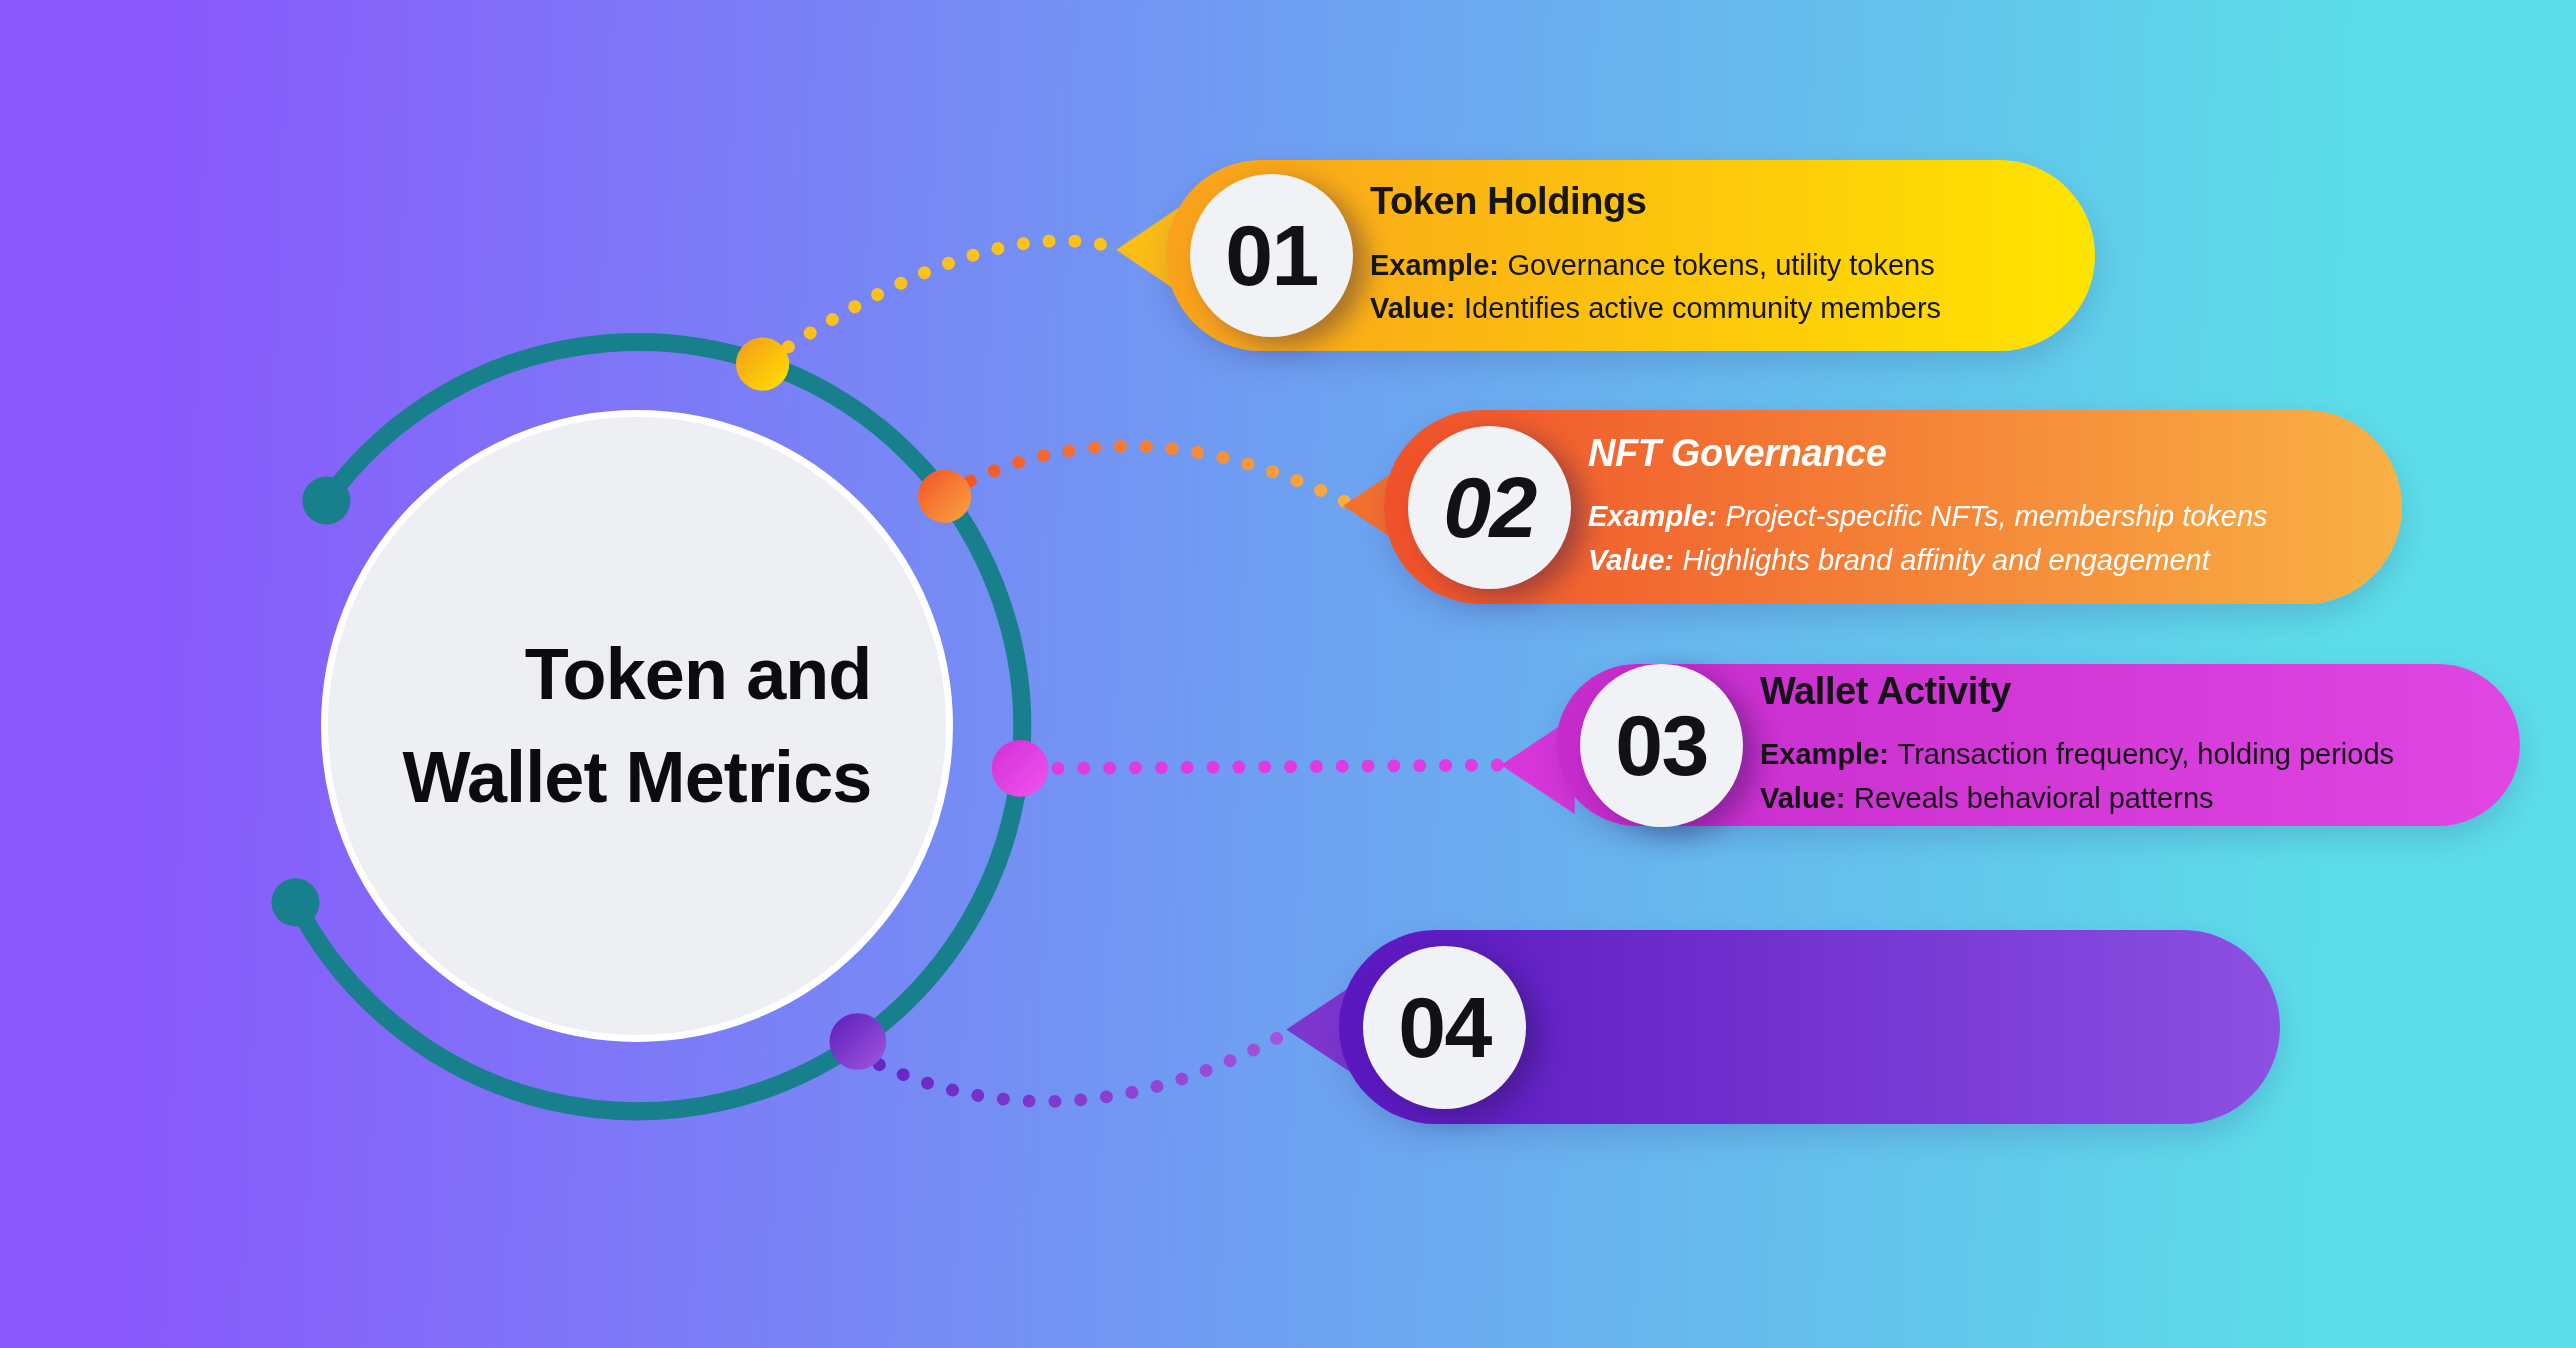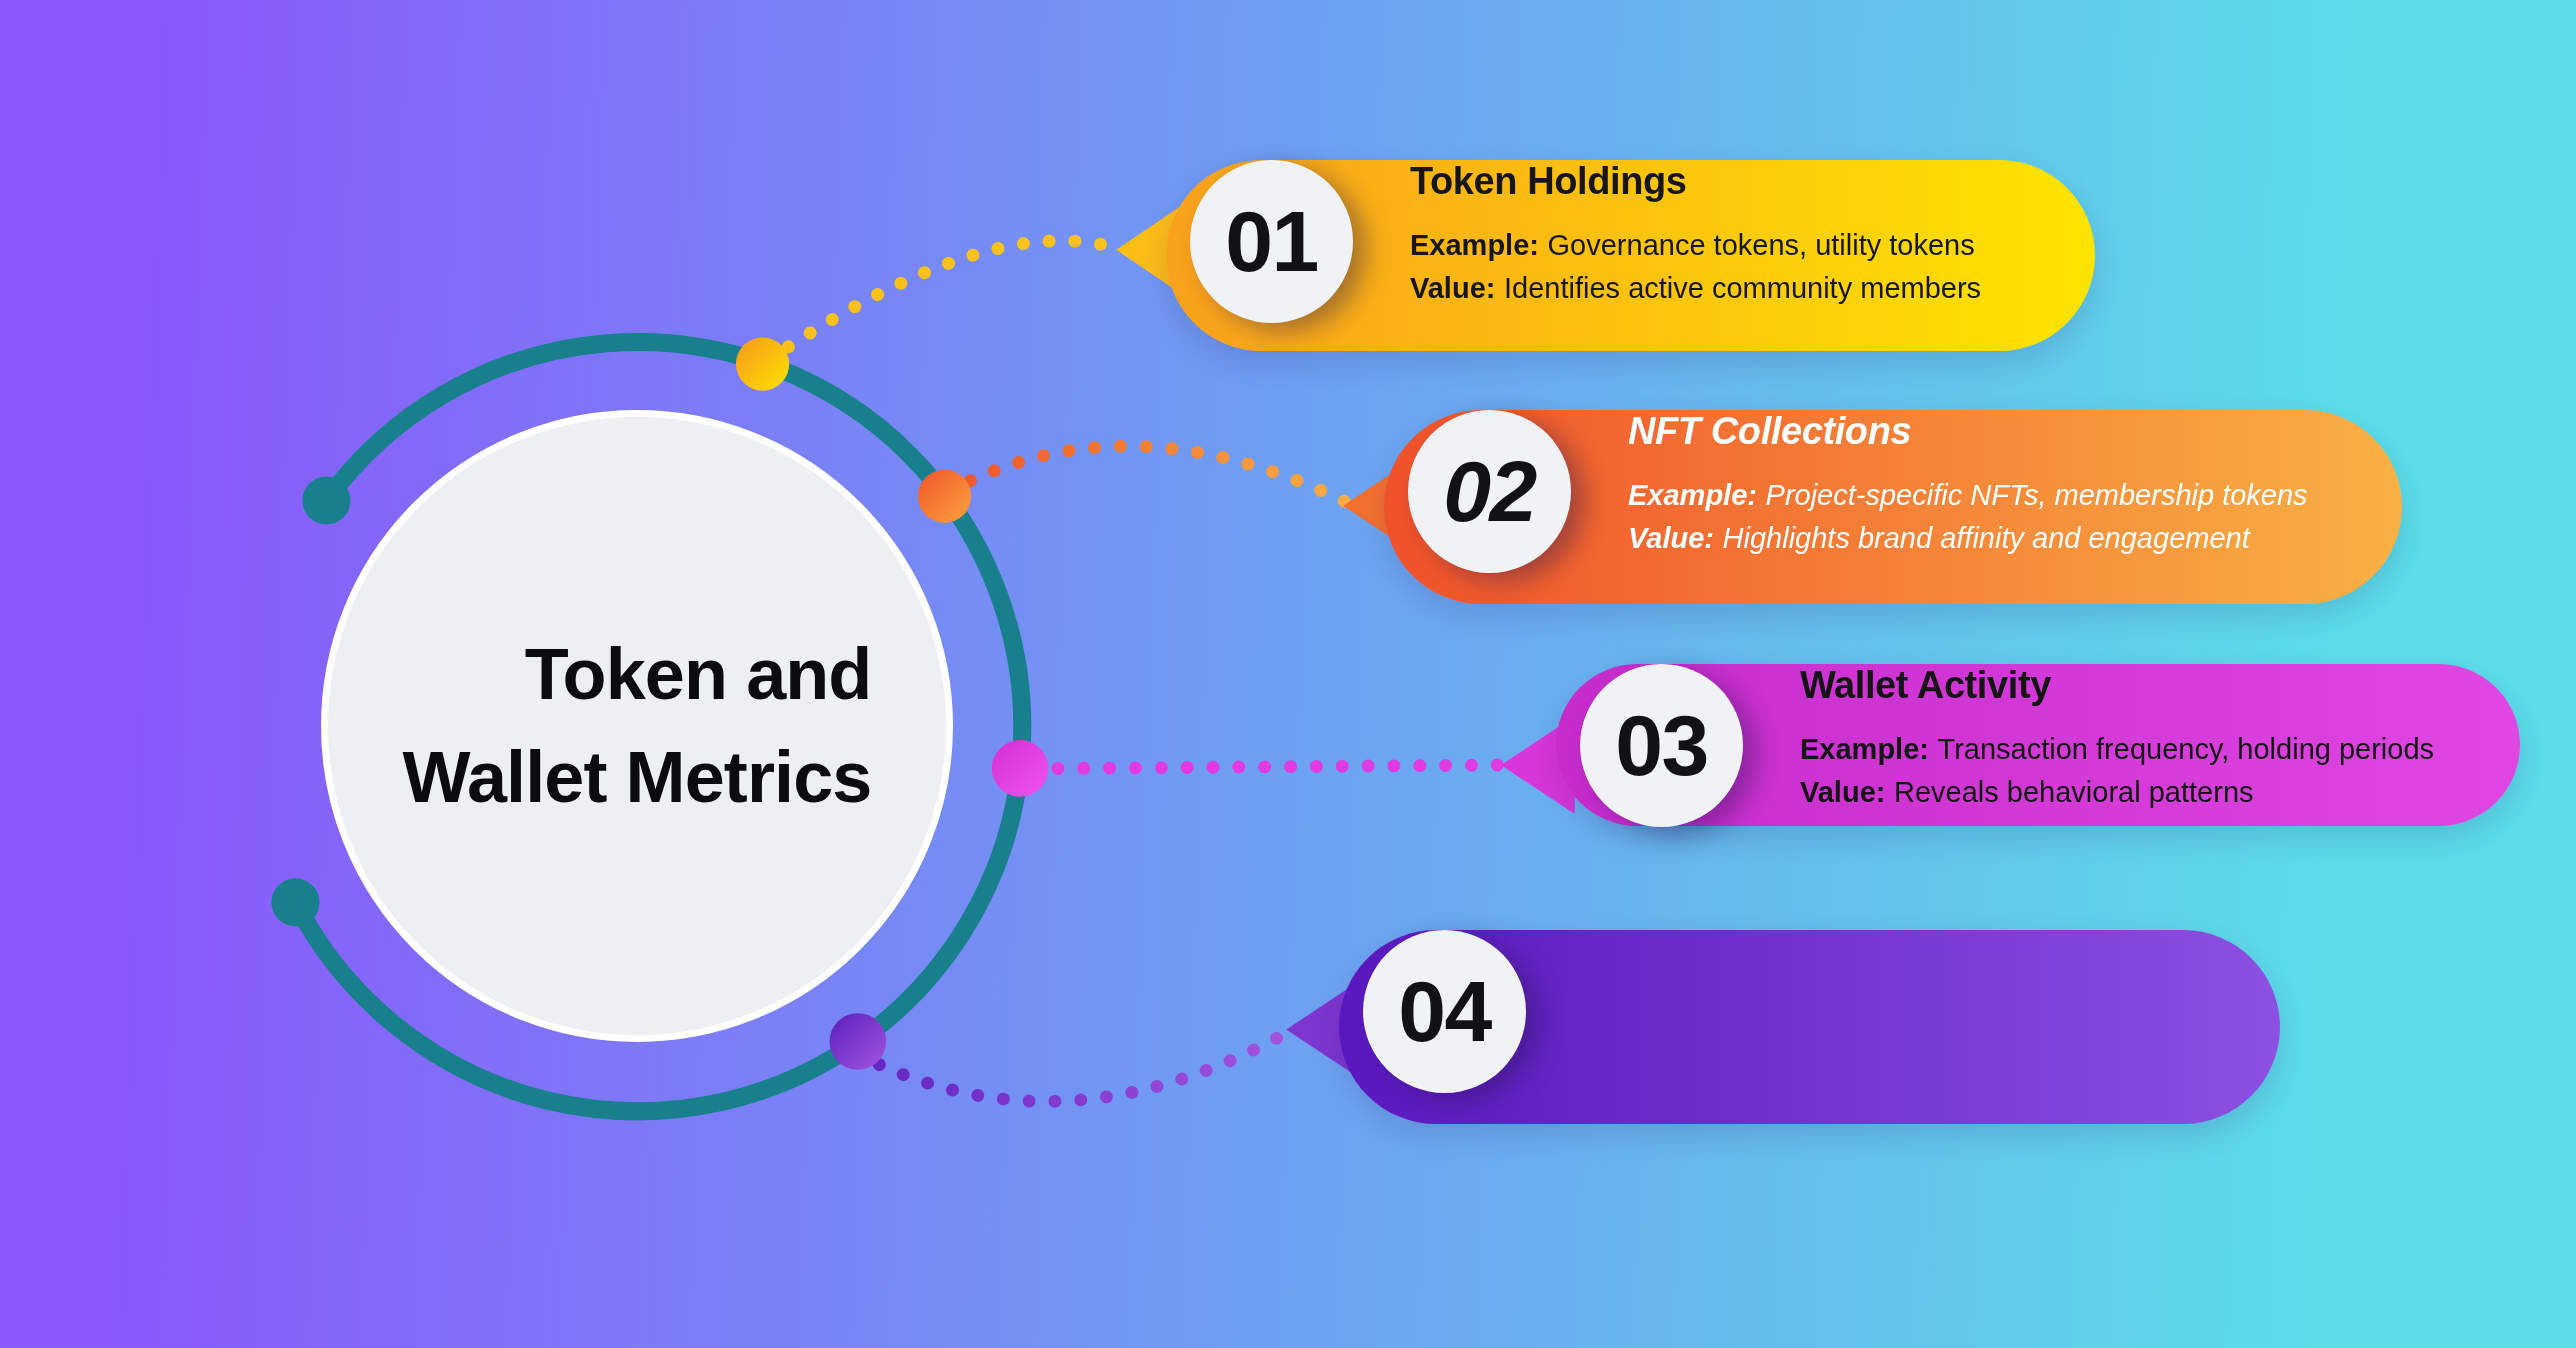--- a/index.html
+++ b/index.html
@@ -19,25 +19,24 @@
     box-sizing:border-box;
     display:flex;align-items:center;justify-content:center;text-align:right;
   }
   .center-title{
     font-size:72px;font-weight:700;color:#0c0c0e;line-height:1.43;
     letter-spacing:-0.9px;
   }
 
   
   .card{
-    position:absolute;display:flex;
+    position:absolute;display:flex;align-items:center;
     border-radius:100px;box-sizing:border-box;
     padding-left:24px;padding-right:39px;
     box-shadow:0 12px 29px rgba(44,24,110,.16);
-    gap:40px;
   }
   .c1{left:1166px;top:160px;width:929px;height:191px;
       background:linear-gradient(90deg,#f9a11c,#ffe400);color:#161616;}
   .c2{left:1384px;top:410px;width:1018px;height:194px;
       background:linear-gradient(90deg,#f0512a,#f9b144);color:#ffffff;font-style:italic;}
   .c3{left:1556px;top:664px;width:964px;height:162px;
       background:linear-gradient(90deg,#c62bcc,#e046e2);color:#141414;}
   .c4{left:1339px;top:930px;width:941px;height:194px;
       background:linear-gradient(90deg,#5a17bf,#8c50e2);color:#ffffff;}
 
@@ -127,21 +126,21 @@
         <span class="lbl">Value:</span><span>Identifies active community members</span>
       </div>
     </div>
   </div>
 
   <div class="card c2">
     <div class="num-circle">
       <span>02</span>
     </div>
     <div class="card-text">
-      <div class="card-title">NFT Collections</div>
+      <div class="card-title">NFT Governance</div>
       <div class="card-line example">
         <span class="lbl">Example:</span><span>Project-specific NFTs, membership tokens</span>
       </div>
       <div class="card-line value">
         <span class="lbl">Value:</span><span>Highlights brand affinity and engagement</span>
       </div>
     </div>
   </div>
 
   <div class="card c3">

